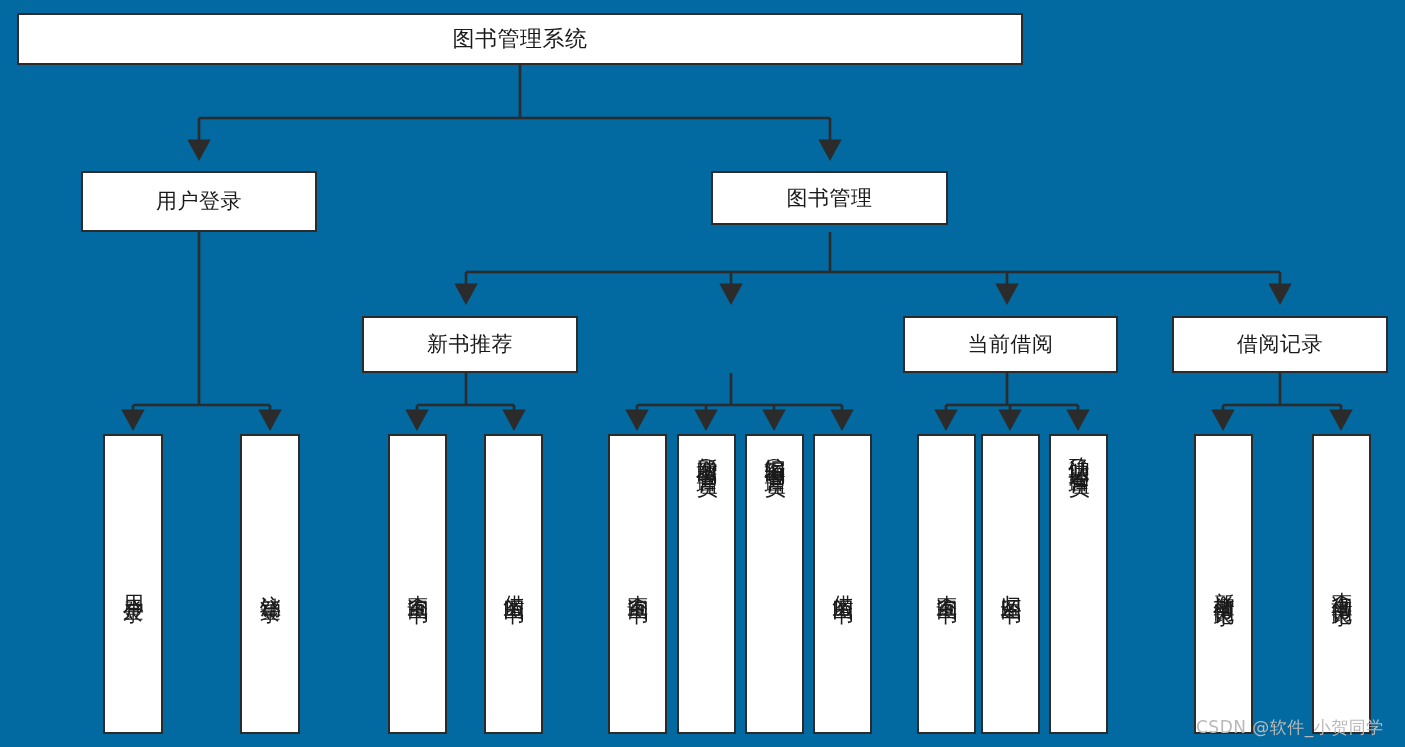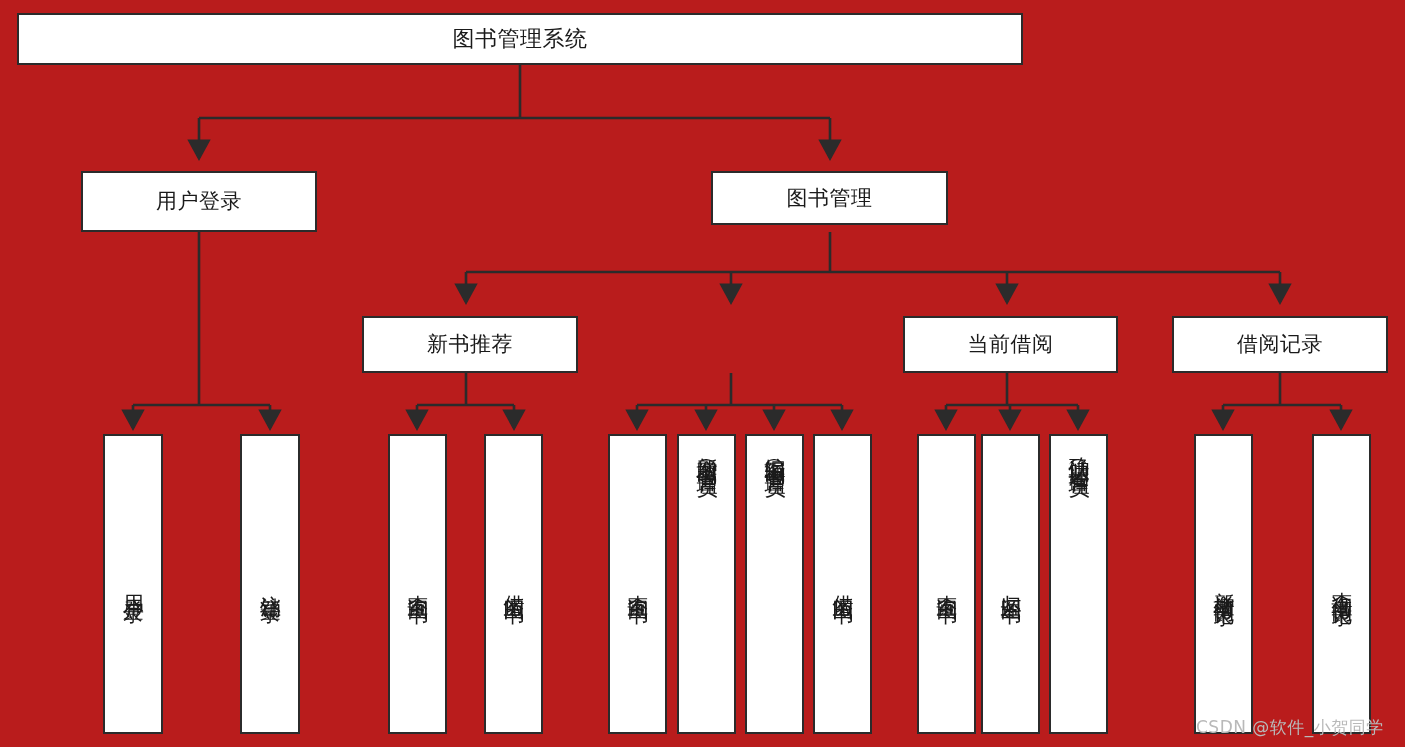--- a/index.html
+++ b/index.html
@@ -8,21 +8,21 @@
     padding: 0;
     background: #ffffff;
   }
   body {
     font-family: "DejaVu Sans", "Liberation Sans", sans-serif;
   }
   #canvas {
     position: relative;
     width: 1405px;
     height: 747px;
-    background: #b91c1c;
+    background: #0369a1;
     overflow: hidden;
   }
   #edges {
     position: absolute;
     left: 0;
     top: 0;
     width: 1405px;
     height: 747px;
     pointer-events: none;
   }

